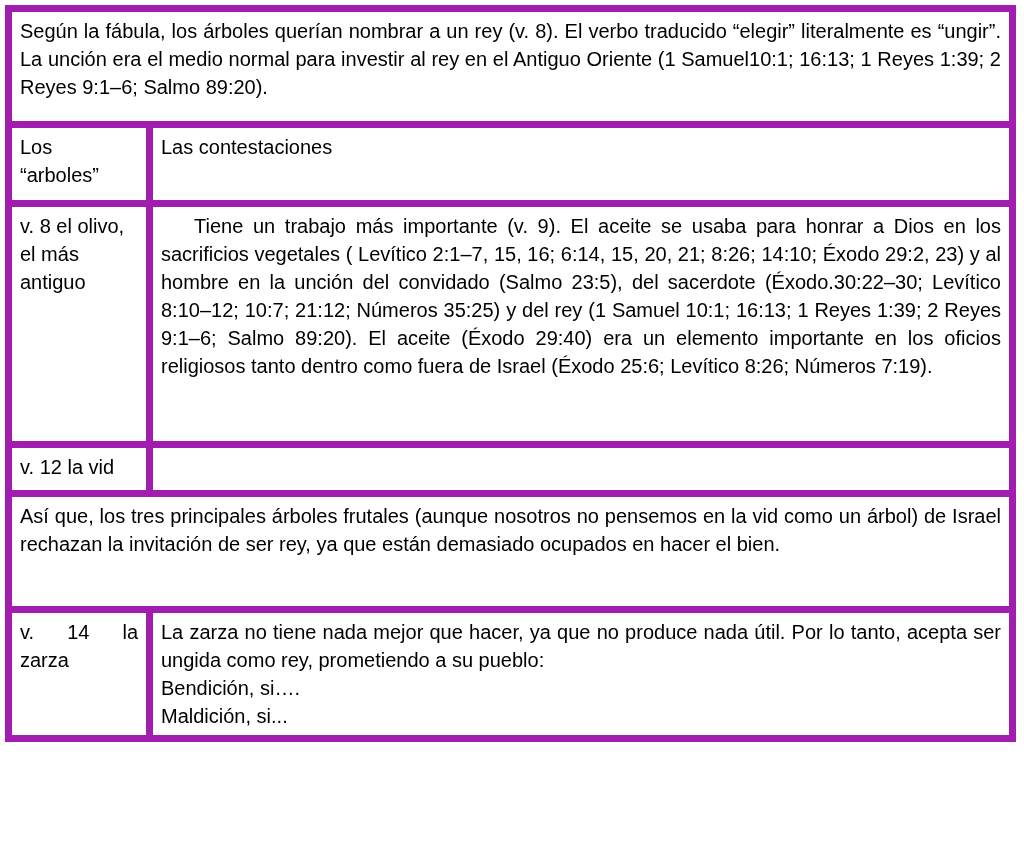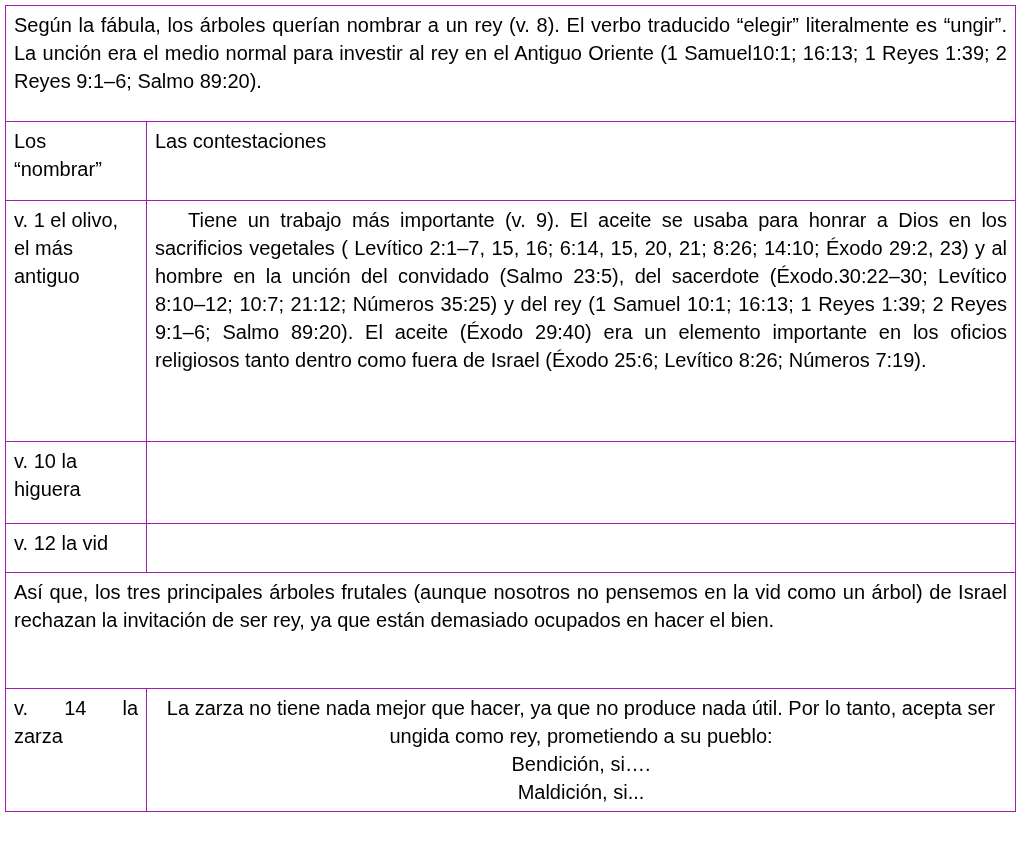--- a/index.html
+++ b/index.html
@@ -10,35 +10,35 @@
     height: 845px;
     overflow: hidden;
   }
   .doc-table {
     border-collapse: collapse;
     table-layout: fixed;
     width: 1011px;
     margin: 5px 0 0 5px;
   }
   .doc-table td {
-    border: 1px solid #a21caf;
+    border: 7px solid #a21caf;
     vertical-align: top;
     box-sizing: border-box;
     padding: 5px 8px;
     color: #000000;
     font-family: "Liberation Sans", sans-serif;
     font-size: 20px;
     line-height: 28px;
     overflow: hidden;
   }
   .just   { text-align: justify; }
   .pre    { white-space: pre-line; }
   .indent { text-indent: 33px; border-radius: 11px; }
   .it     { }
-  .m0     { margin: 0; text-align: center; }
+  .m0     { margin: 0; }
   .line       { display: block; }
   .line-spread {
     display: block;
     text-align: justify;
     text-align-last: justify;
   }
   
   .r-intro  td { height: 116px; }
   .r-head   td { height: 79px;  }
   .r-olive  td { height: 241px; }
@@ -57,36 +57,31 @@
     <col>
   </colgroup>
 
   <tbody>
       <tr class="r-intro">
     <td colspan="2" class="just">Según la fábula, los árboles querían nombrar a un rey (v. 8). El verbo traducido “elegir” literalmente es “ungir”. La unción era el medio normal para investir al rey en el Antiguo Oriente (1 Samuel10:1; 16:13; 1 Reyes 1:39; 2 Reyes 9:1–6; Salmo 89:20).</td>
   </tr>
 
   <tr class="r-head">
     <td class="pre">Los
-“nombrar”</td>
+“arboles”</td>
     <td>Las contestaciones</td>
   </tr>
 
   <tr class="r-olive">
-    <td class="pre">v. 1 el olivo,
+    <td class="pre">v. 8 el olivo,
 el más
 antiguo</td>
     <td class="just indent">Tiene un trabajo más importante (v. 9). El aceite se usaba para honrar a Dios en los sacrificios vegetales ( Levítico 2:1–7, 15, 16; 6:14, 15, 20, 21; 8:26; 14:10; Éxodo 29:2, 23) y al hombre en la unción del convidado (Salmo 23:5), del sacerdote (Éxodo.30:22–30; Levítico 8:10–12; 10:7; 21:12; Números 35:25) y del rey (1 Samuel 10:1; 16:13; 1 Reyes 1:39; 2 Reyes 9:1–6; Salmo 89:20). El aceite (Éxodo 29:40) era un elemento importante en los oficios religiosos tanto dentro como fuera de Israel (Éxodo 25:6; Levítico 8:26; Números 7:19).</td>
   </tr>
 
-  <tr class="r-hig">
-    <td class="pre">v. 10 la
-higuera</td>
-    <td></td>
-  </tr>
 
   <tr class="r-vid">
     <td>v. 12 la vid</td>
     <td></td>
   </tr>
 
   <tr class="r-sum">
     <td colspan="2" class="just"><span>Así que, los tres principales </span><span class="it">árboles</span><span> frutales (aunque nosotros no pensemos en la vid como un árbol) de Israel rechazan la invitación de ser rey, ya que están demasiado ocupados en hacer el bien.</span></td>
   </tr>
 

